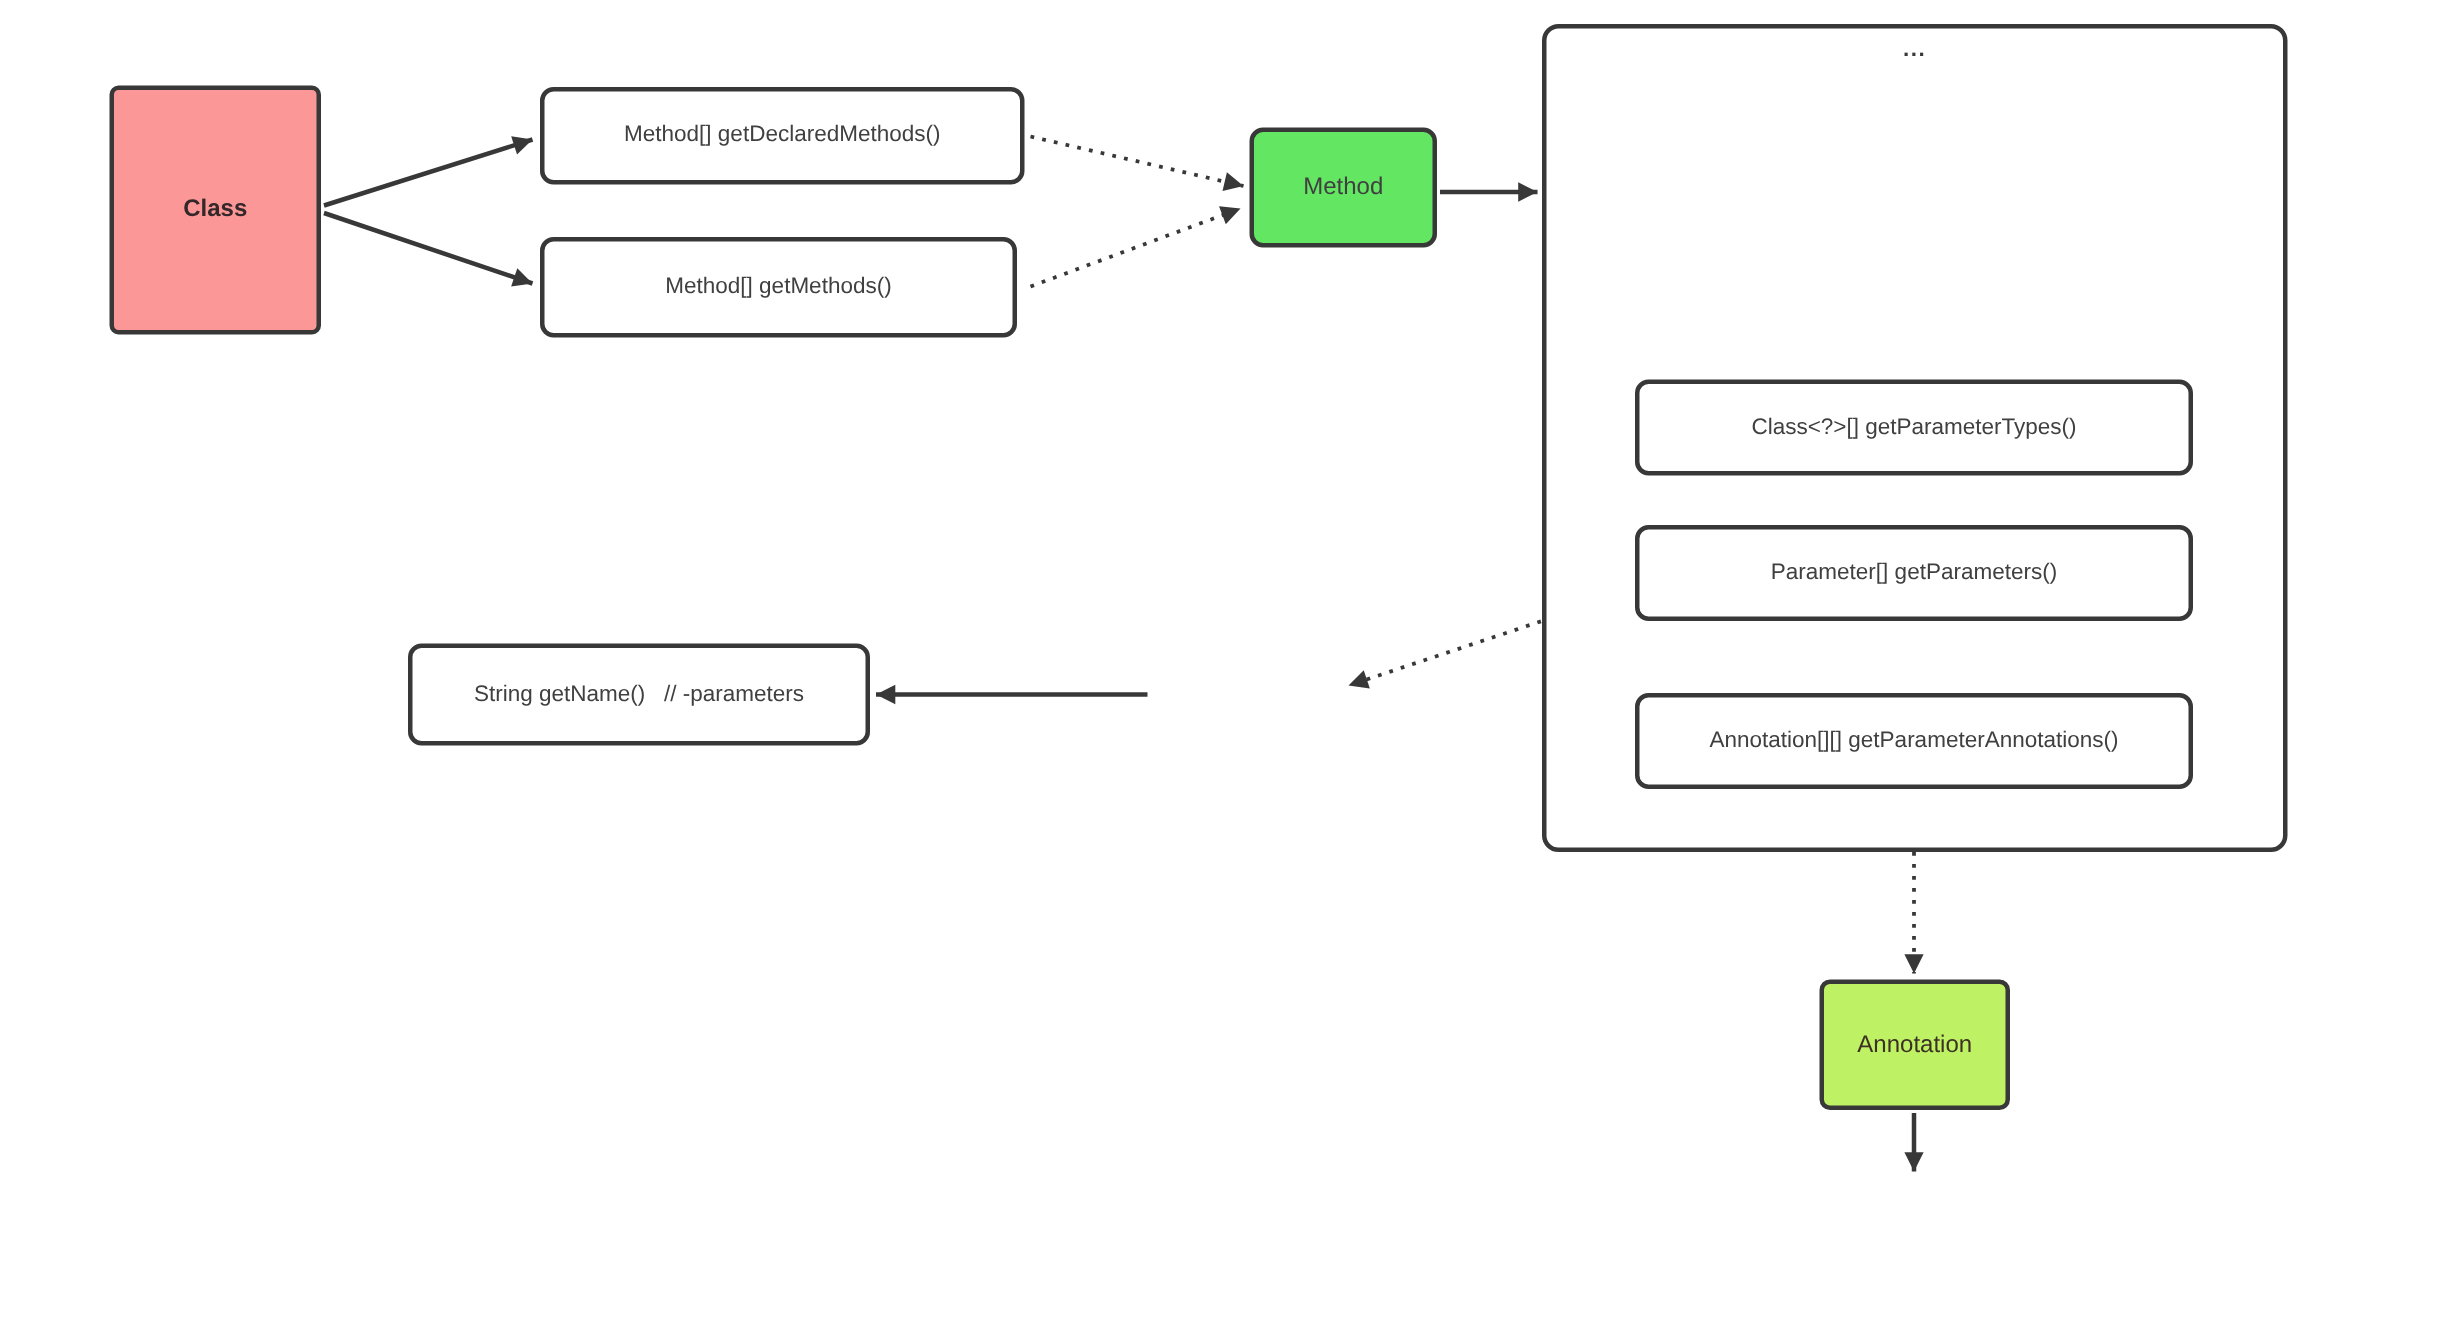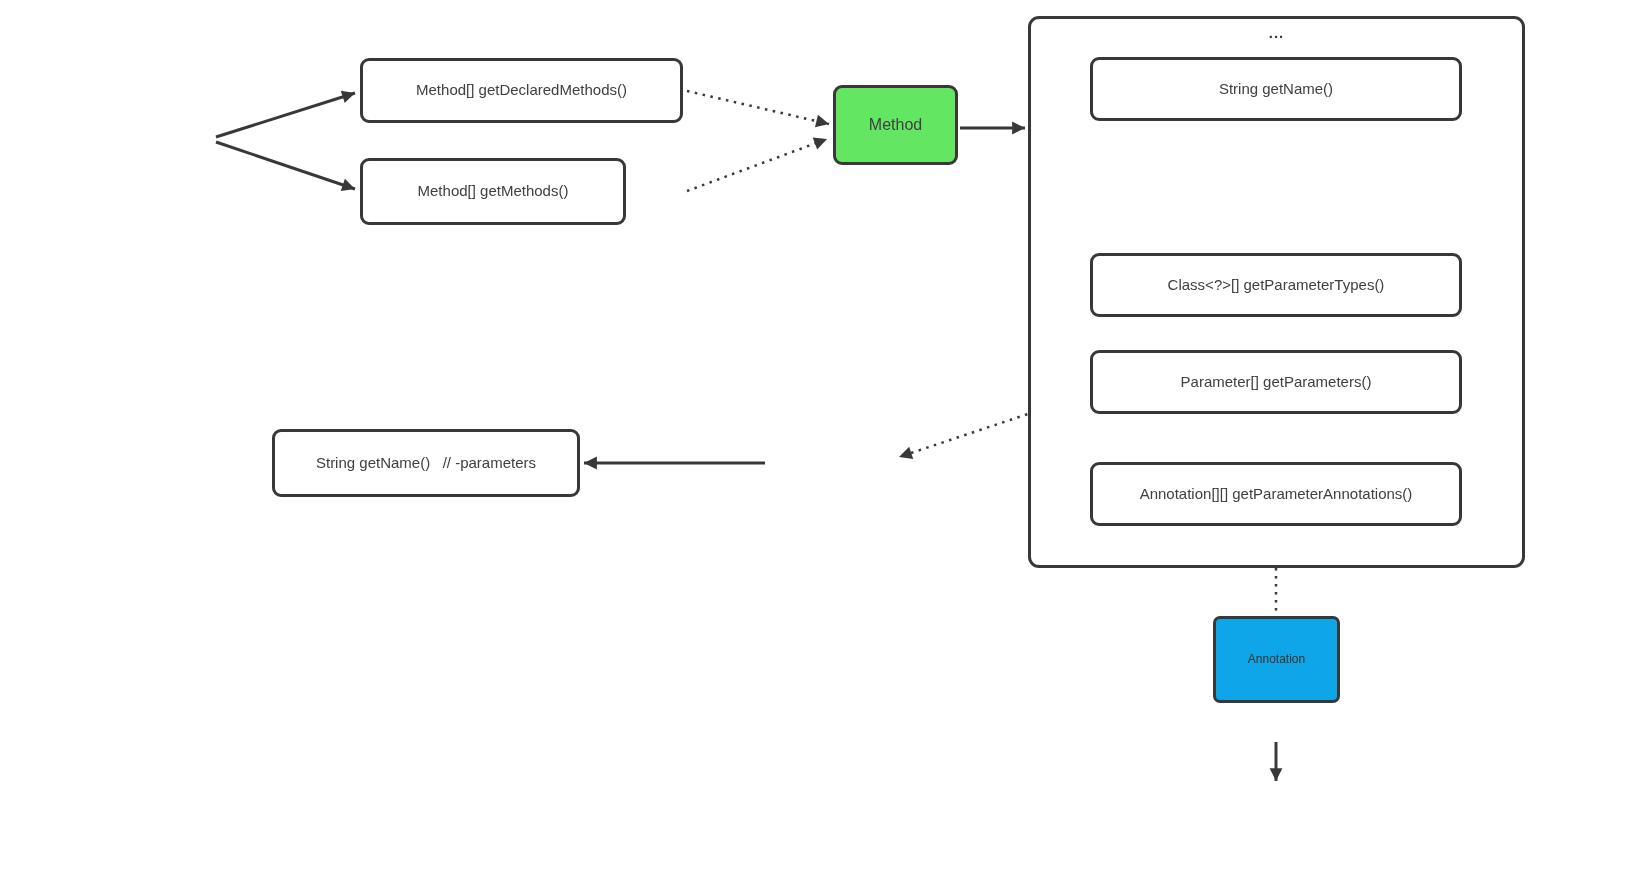--- a/index.html
+++ b/index.html
@@ -9,33 +9,33 @@
   }
   .node {
     position:absolute; box-sizing:border-box;
     display:flex; align-items:center; justify-content:center;
     border:3px solid #383838; border-radius:9px;
     font-size:15px; color:#404040; text-align:center; line-height:1.25;
   }
   .white-box { background:#ffffff; }
   .class-node      { left:73px;  top:57px;  width:141px; height:166px; background:#fc9797; font-weight:bold; font-size:16px; color:#33272a; border-radius:6px; }
   .declared-box    { left:360px; top:58px;  width:323px; height:65px; }
-  .methods-box     { left:360px; top:158px; width:266px; height:67px; }
+  .methods-box     { left:360px; top:158px; width:318px; height:67px; }
   .method-node     { left:833px; top:85px;  width:125px; height:80px; background:#63e763; font-size:16px; }
   .big-container   { left:1028px; top:16px; width:497px; height:552px; background:#ffffff; border-radius:11px; }
   .ellipsis        { left:1028px; top:22px; width:497px; height:22px; border:none; background:transparent; font-weight:bold; font-size:15px; letter-spacing:1px; color:#3a3a3a; }
   .member-box      { left:1090px; width:372px; height:64px; }
   .m0 { top:57px;  }
   .m1 { top:160px; }
   .m2 { top:253px;text-align:right; }
   .m3 { top:350px; }
   .m4 { top:462px;text-align:center; }
   .parameter-node  { left:767px; top:419px; width:126px; height:86px; background:#9696f0; font-size:16px; color:#2f2f46; }
   .getname-box     { left:272px; top:429px; width:308px; height:68px; }
-  .annotation-node { left:1213px; top:616px; width:127px; height:87px; background:#0ea5e9; font-size:12px; color:#3c3124; border-radius:7px; }
+  .annotation-node { left:1213px; top:653px; width:127px; height:87px; background:#bef264; font-size:16px; color:#3c3124; border-radius:7px; }
   .instanceof-box  { left:1090px; top:784px; width:373px; height:74px; background:#d9f7e8; border:3px solid #f24a4a; font-weight:bold; font-size:16px; color:#333333; border-radius:8px; }
   .pre { white-space:pre; }
   svg.edges { position:absolute; left:0; top:0; pointer-events:none; }
 </style>
 </head>
 <body>
 
 <div class="canvas">
 
   <svg class="edges" width="1630" height="882" viewBox="0 0 1630 882">
@@ -55,28 +55,28 @@
       <line x1="687" y1="91" x2="829" y2="124" marker-end="url(#arr)"></line>
       <line x1="687" y1="191" x2="827" y2="139" marker-end="url(#arr)"></line>
       <line x1="1088" y1="394" x2="899" y2="457" marker-end="url(#arr)"></line>
       <line x1="1276" y1="528" x2="1276" y2="649" marker-end="url(#arr)"></line>
     </g>
   </svg>
 
   <div class="node big-container"></div>
   <div class="node ellipsis">...</div>
 
+  <div class="node class-node">Class</div>
 
   <div class="node white-box declared-box">Method[] getDeclaredMethods()</div>
 
   <div class="node white-box methods-box">Method[] getMethods()</div>
 
   <div class="node method-node">Method</div>
 
-  <div class="node white-box member-box m0">String getName()</div>
   <div class="node white-box member-box m2">Class&lt;?&gt;[] getParameterTypes()</div>
   <div class="node white-box member-box m3">Parameter[] getParameters()</div>
   <div class="node white-box member-box m4">Annotation[][] getParameterAnnotations()</div>
 
 
   <div class="node white-box getname-box pre">String getName()   // -parameters</div>
 
   <div class="node annotation-node">Annotation</div>
 
 

